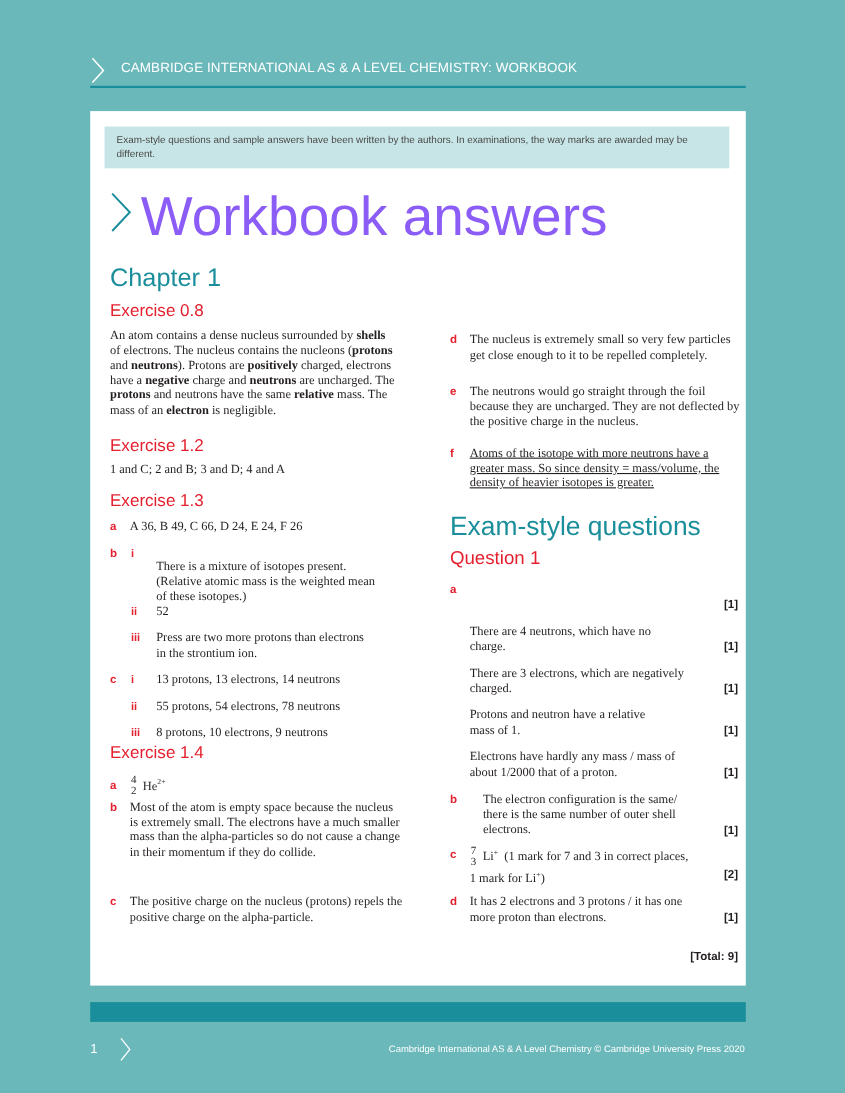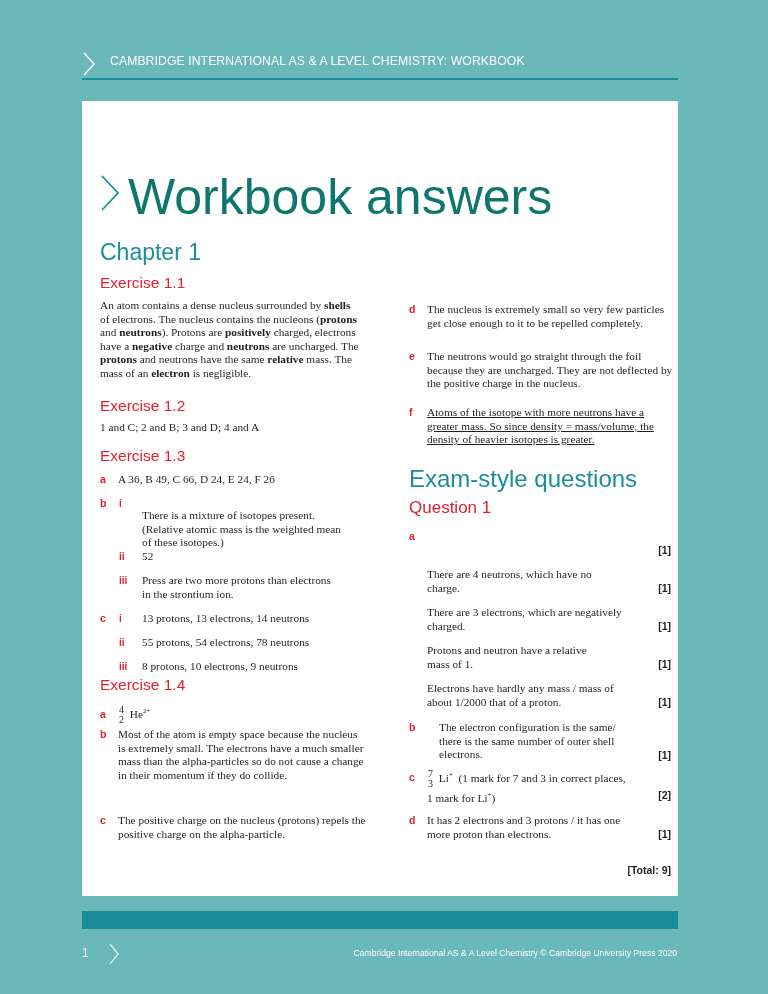--- a/index.html
+++ b/index.html
@@ -28,21 +28,21 @@
   }
   .notice {
     position: absolute; left: 13px; top: 14px; width: 568px; height: 38px;
     background: #c7e5e6;
     font-family: "Liberation Sans", sans-serif; font-size: 9px; color: #4a4a4a;
     box-sizing: border-box; padding: 6px 11px; line-height: 12.5px;
   }
   .doc-title {
     position: absolute; left: 18px; top: 68px;
     font-family: "Liberation Sans", sans-serif; font-weight: normal;
-    font-size: 50px; color: #0f766e; line-height: 56px; white-space: nowrap;
+    font-size: 50px; color: #8b5cf6; line-height: 56px; white-space: nowrap;
   }
   .doc-title svg { vertical-align: 2px; margin-right: 8px; }
   .chapter {
     position: absolute; left: 18px; top: 138px;
     font-family: "Liberation Sans", sans-serif; font-size: 23px; color: #1a8f9b;
   }
   .col { position: absolute; top: 0; }
   .col-left { left: 18px; width: 270px; }
   .col-right { left: 327px; width: 262px; }
   .ex-head {
@@ -93,31 +93,32 @@
 
 <div class="header">
   <svg class="chev" viewBox="0 0 14 24">
     <polyline points="2,1 12,12 2,23" fill="none" stroke="#ffffff" stroke-width="1.4"></polyline>
   </svg>
   <div class="title">CAMBRIDGE INTERNATIONAL AS &amp; A LEVEL CHEMISTRY: WORKBOOK</div>
   <div class="rule"></div>
 </div>
 
 <div class="panel">
+  <div class="notice">Exam-style questions and sample answers have been written by the authors. In examinations, the way marks are awarded may be different.</div>
 
   <div class="doc-title">
     <svg width="20" height="38" viewBox="0 0 20 38">
       <polyline points="2,2 18,19 2,36" fill="none" stroke="#1a8f9b" stroke-width="1.8"></polyline>
     </svg><span>Workbook answers</span>
   </div>
 
   <div class="chapter">Chapter 1</div>
 
   <div class="col col-left">
-    <div class="ex-head" style="top:173px;">Exercise 1.1</div>
+    <div class="ex-head" style="top:173px;">Exercise 0.8</div>
     <div class="para" style="top:198px; width:262px;">
       <span>An atom contains a dense nucleus surrounded by </span><b>shells</b><span> of electrons. The nucleus contains the nucleons (</span><b>protons</b><span> and </span><b>neutrons</b><span>). Protons are </span><b>positively</b><span> charged, electrons have a </span><b>negative</b><span> charge and </span><b>neutrons</b><span> are uncharged. The </span><b>protons</b><span> and neutrons have the same </span><b>relative</b><span> mass. The mass of an </span><b>electron</b><span> is negligible.</span>
     </div>
 
     <div class="ex-head" style="top:296px;">Exercise 1.2</div>
     <div class="para" style="top:320px;">1 and C; 2 and B; 3 and D; 4 and A</div>
 
     <div class="ex-head" style="top:346px;">Exercise 1.3</div>
 
     <div class="item" style="top:372px; width:270px;">

